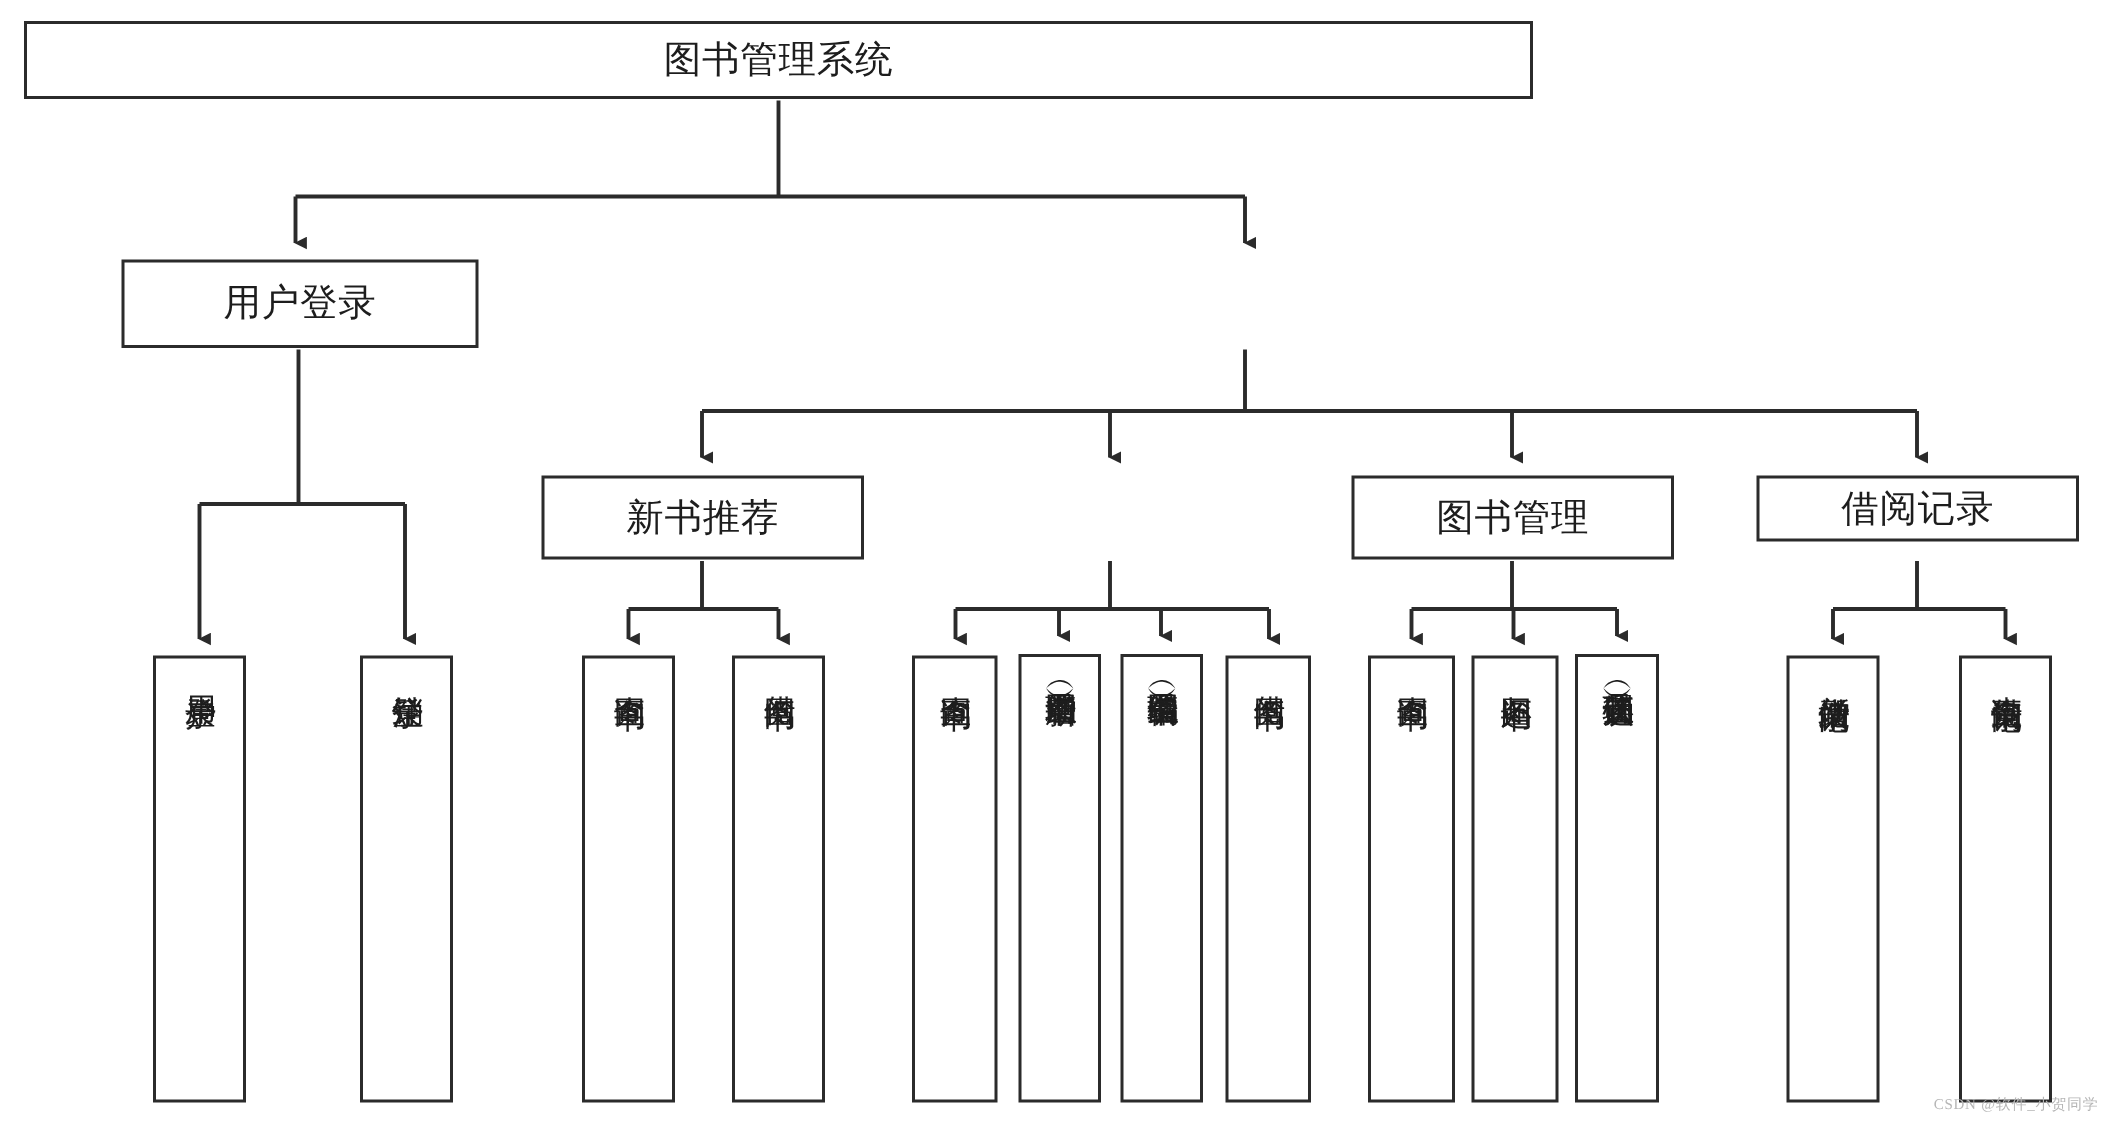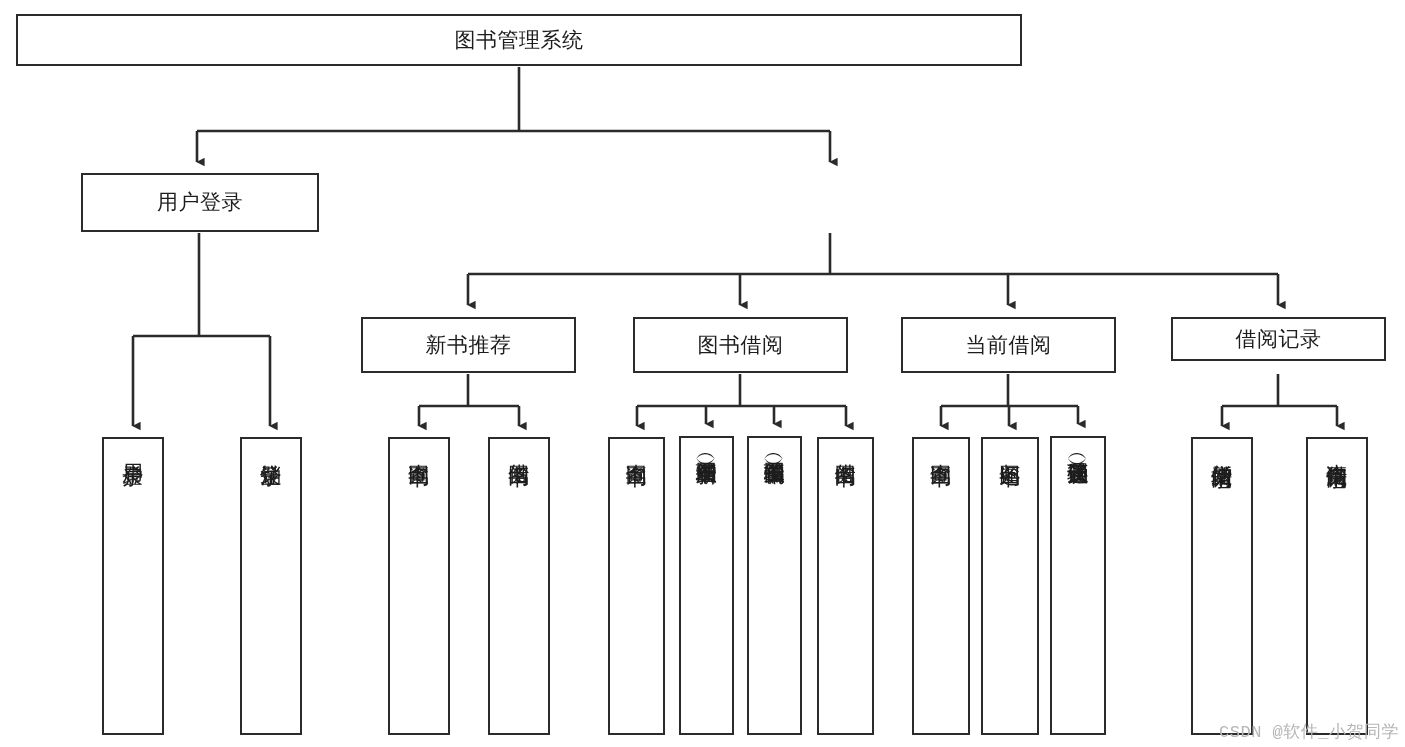--- a/index.html
+++ b/index.html
@@ -39,21 +39,21 @@
     overflow: hidden;
   }
   .node .label {
     color: #1d1d1d;
     text-align: center;
     line-height: 1.05;
     white-space: pre;
   }
   .node.horiz .label {
     writing-mode: horizontal-tb;
-    font-size: 21px;
+    font-size: 25px;
     letter-spacing: 0.5px;
   }
   .node.vert {
     align-items: flex-start;
     justify-content: center;
     padding-top: 8px;
   }
   .node.vert .label {
     writing-mode: vertical-rl;
     text-orientation: upright;
@@ -62,25 +62,25 @@
     letter-spacing: 1px;
   }
   .node.vert.tall .label {
     font-size: 21px;
     letter-spacing: 0px;
   }
   .watermark {
     position: absolute;
     right: 6px;
     bottom: 4px;
-    font-size: 17px;
+    font-size: 10px;
     color: #b6b6b6;
     letter-spacing: 0.5px;
     white-space: pre;
-    font-family: Liberation Mono, monospace;
+    font-family: Liberation Serif, serif;
   }
 </style>
 </head>
 <body>
 
 <div id="diagram-root">
 
   <svg class="wires" viewBox="0 0 1405 747" xmlns="http://www.w3.org/2000/svg">
     <defs>
       <marker id="arrowhead" markerWidth="9" markerHeight="9" refX="4.2" refY="7.6" orient="auto" markerUnits="userSpaceOnUse">
@@ -141,26 +141,23 @@
 
   <div class="node horiz" style="left:81px; top:173px; width:238px; height:59px;">
     <span class="label">用户登录</span>
   </div>
 
 
   <div class="node horiz" style="left:361px; top:317px; width:215px; height:56px;">
     <span class="label">新书推荐</span>
   </div>
 
-  <div class="node horiz" style="left:633px; top:317px; width:215px; height:56px;">
-    <span class="label">图书借阅</span>
-  </div>
 
   <div class="node horiz" style="left:901px; top:317px; width:215px; height:56px;">
-    <span class="label">当前借阅</span>
+    <span class="label">图书管理</span>
   </div>
 
   <div class="node horiz" style="left:1171px; top:317px; width:215px; height:44px;">
     <span class="label">借阅记录</span>
   </div>
 
   <div class="node vert" style="left:102px; top:437px; width:62px; height:298px;">
     <span class="label">用户登录</span>
   </div>
 

